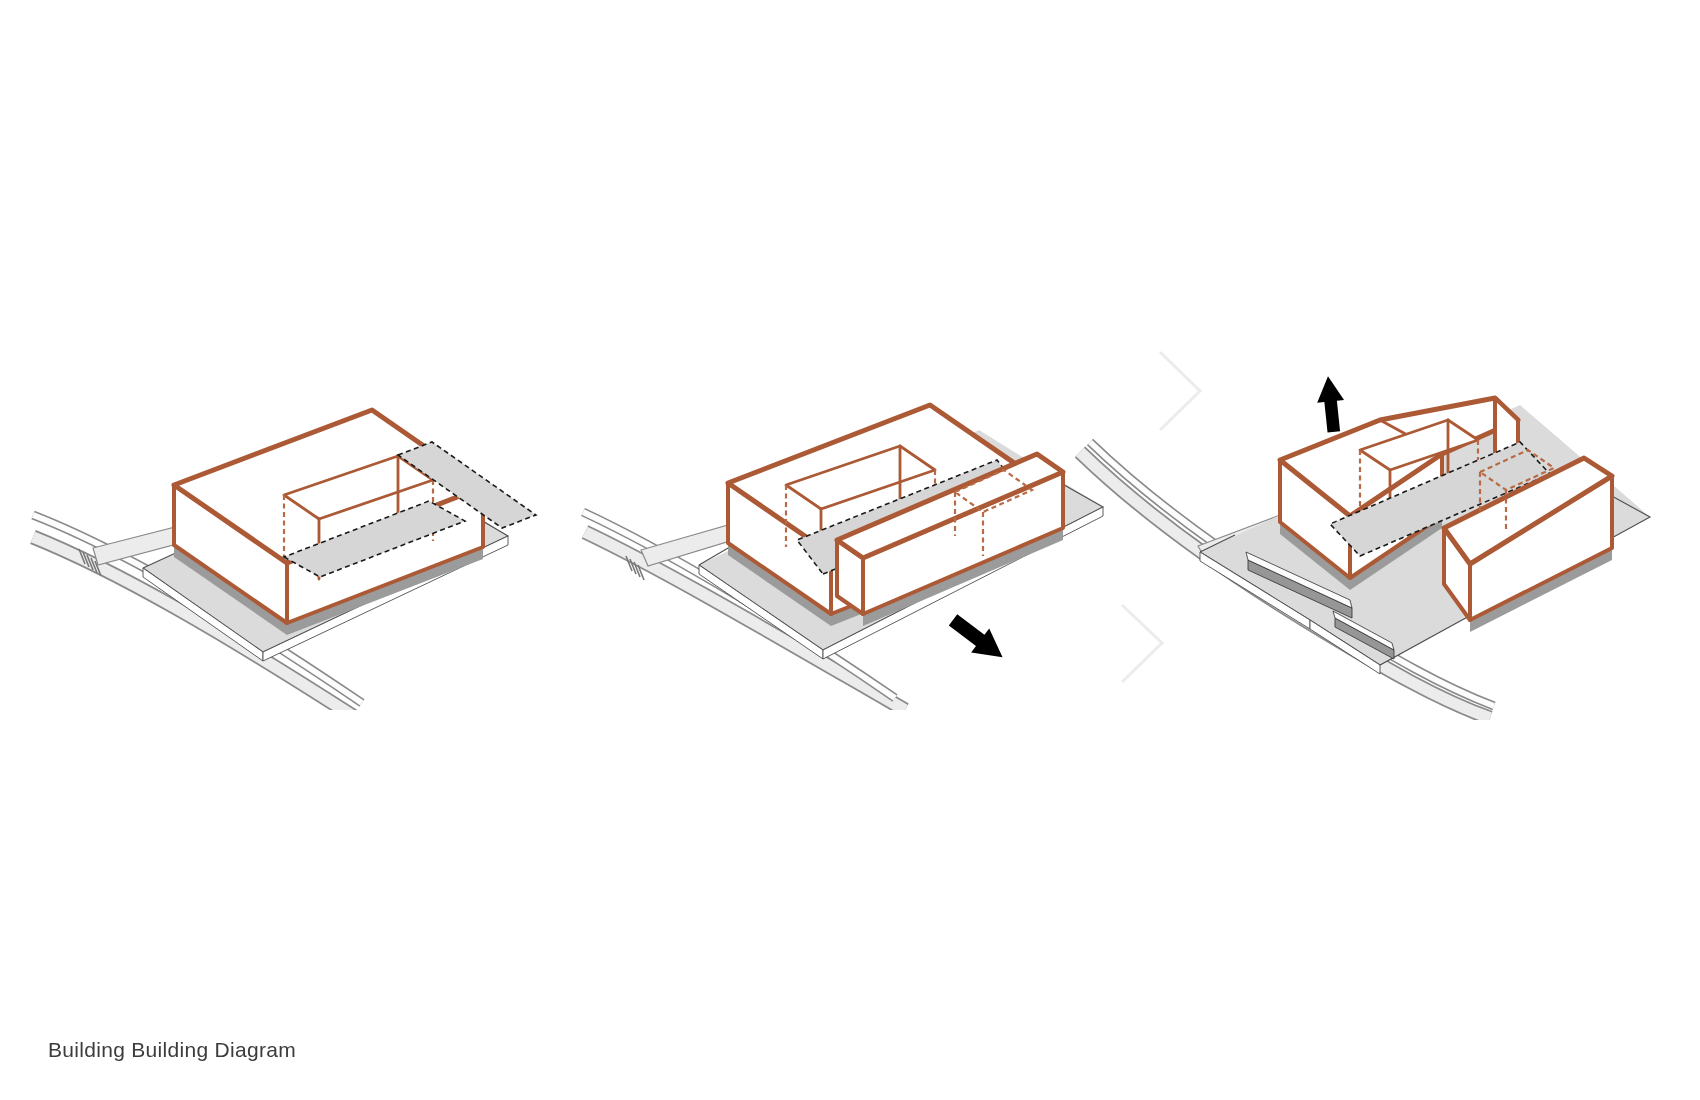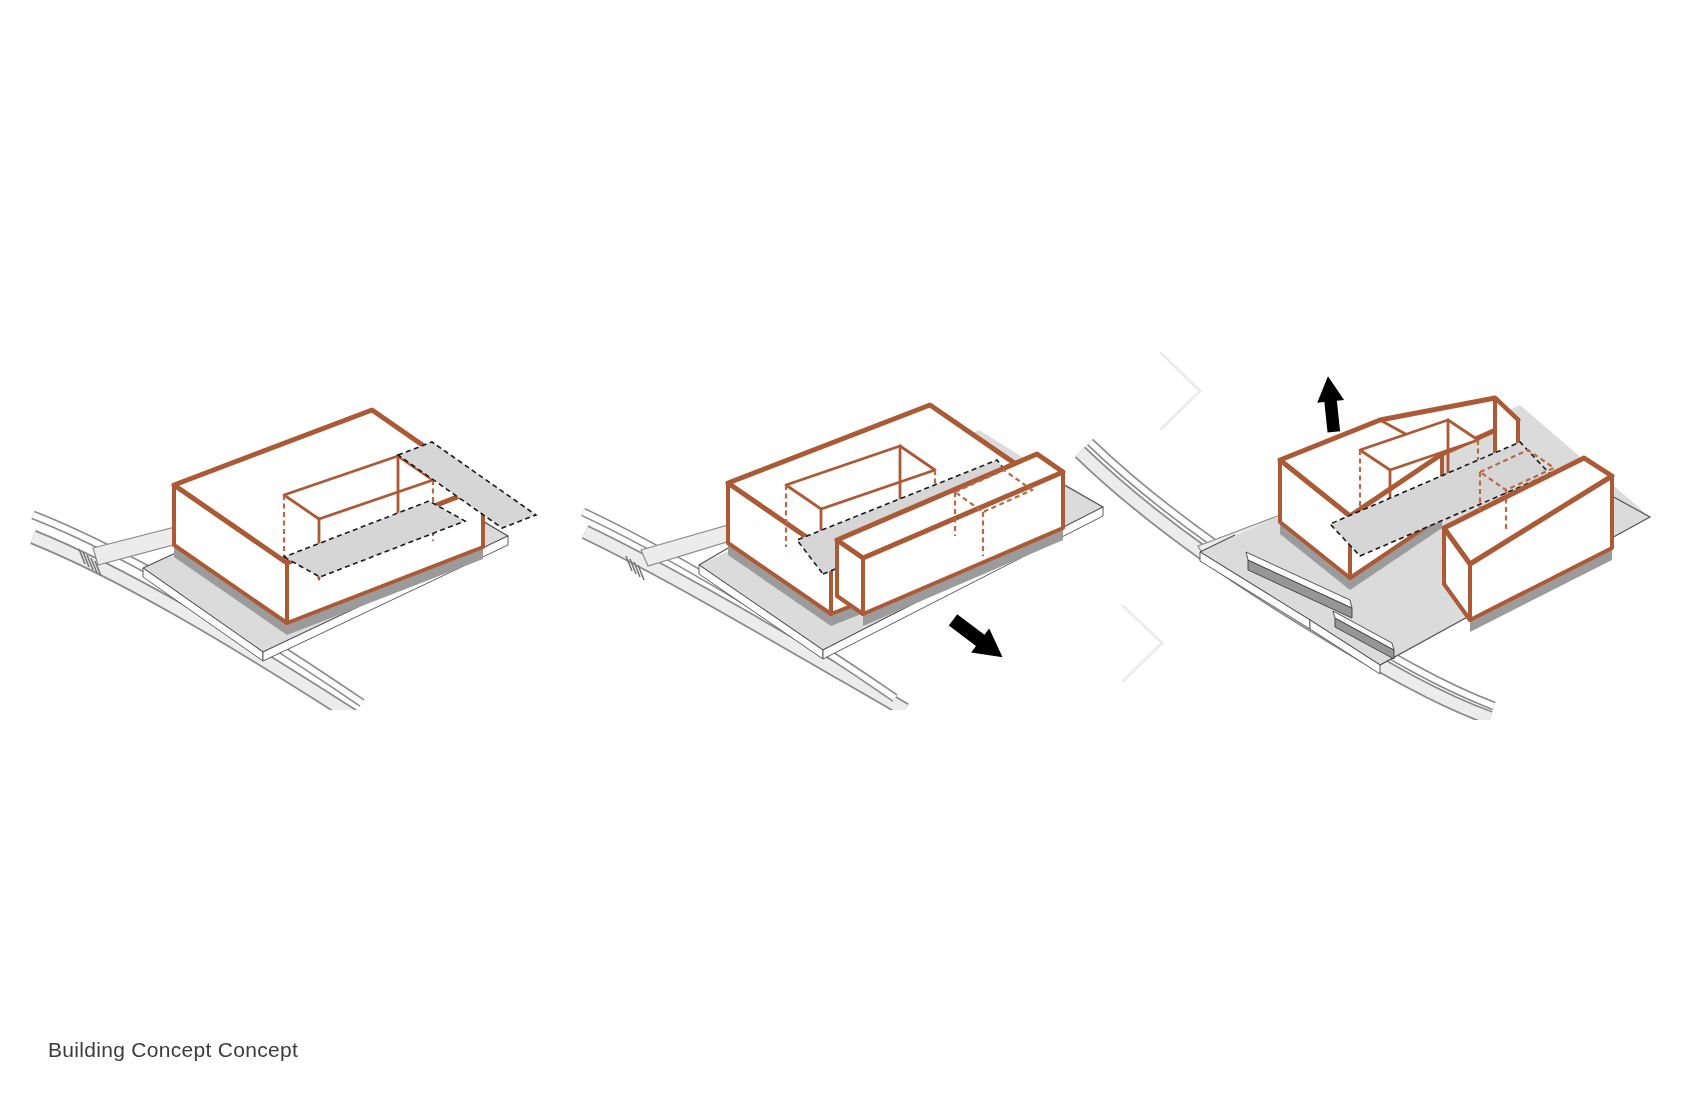--- a/index.html
+++ b/index.html
@@ -188,14 +188,14 @@
       <g>
         <polygon class="odash" points="430,152 478,130 504,148 456,170"></polygon>
         <path class="odash" d="M430,152 L430,192 M456,170 L456,210"></path>
       </g>
       <g class="arrow" transform="translate(281,85) rotate(-96) scale(0.9)">
         <polygon points="-30,-7 4,-7 4,-15 32,0 4,15 4,7 -30,7"></polygon>
       </g>
     </svg>
   </div>
 
-  <div id="caption">Building Concept Concept</div>
+  <div id="caption">Building Building Diagram</div>
 </div>
 
 </body></html>

